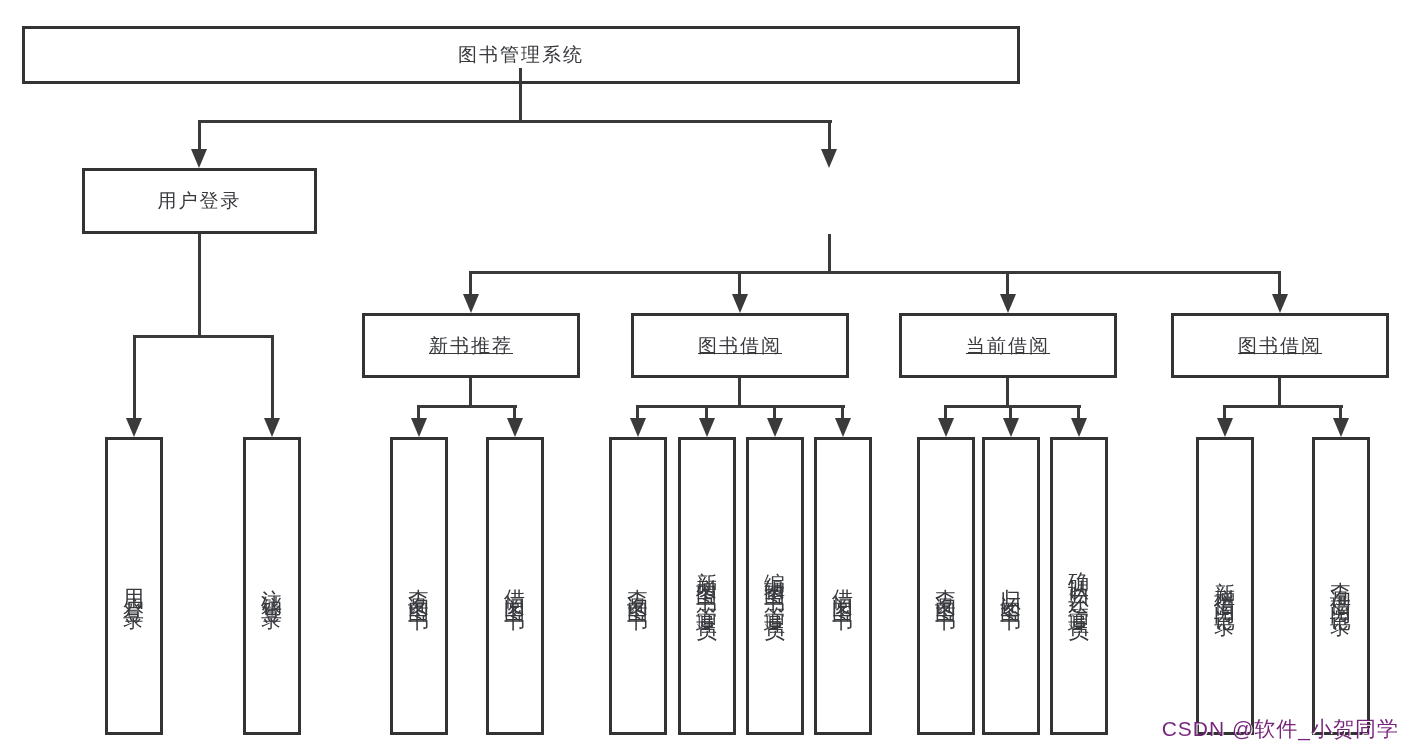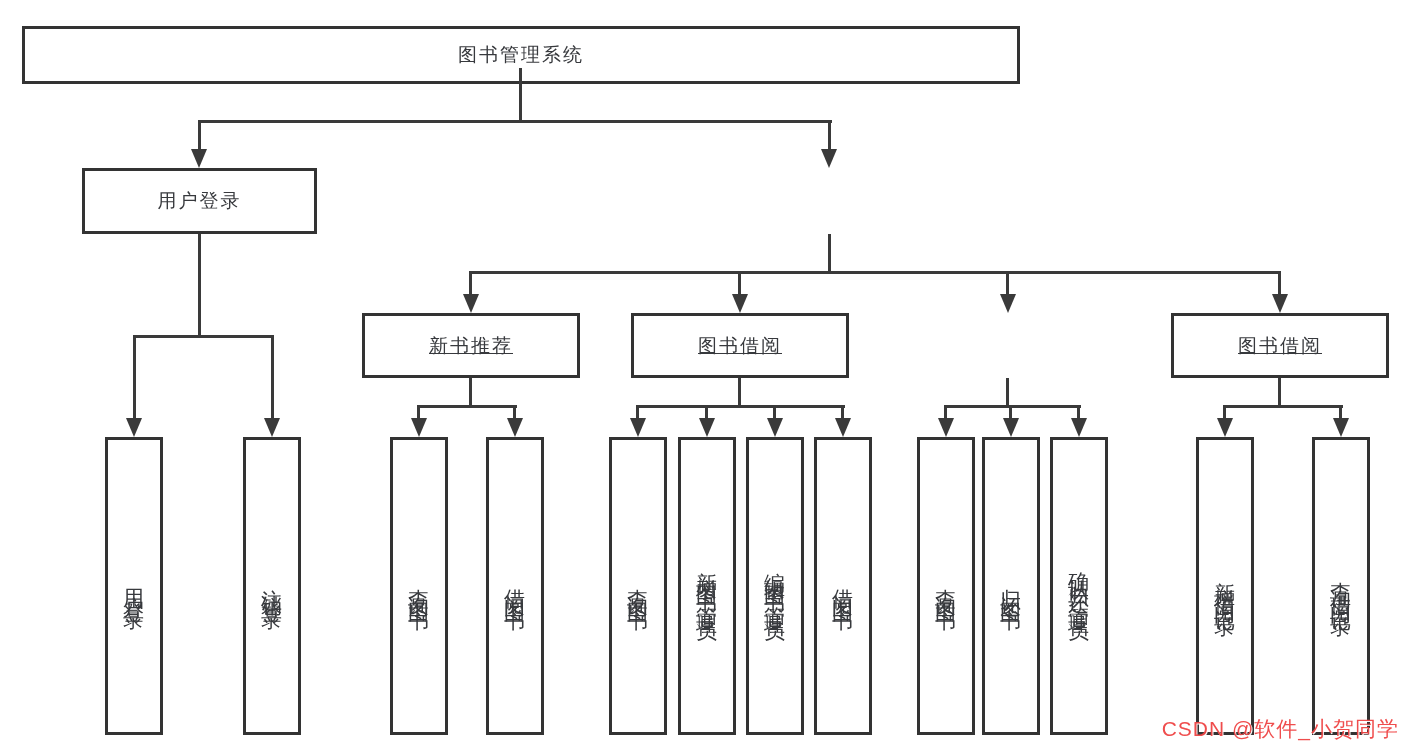--- a/index.html
+++ b/index.html
@@ -36,21 +36,21 @@
   .ar {
     position: absolute; width: 0; height: 0;
     border-left: 8px solid transparent;
     border-right: 8px solid transparent;
     border-top: 19px solid #3a3a3a;
   }
   .watermark {
     position: absolute;
     right: 6px; bottom: 4px;
     font-size: 21px;
-    color: #ef4444;
+    color: #701a75;
     text-shadow: 1px 1px 0 #ffffff;
     letter-spacing: 1px;
     opacity: 0.95;
   }
 </style>
 </head>
 <body>
 
 <div class="canvas">
 
@@ -78,20 +78,21 @@
   <div class="ar" style="left:463px; top:294px;"></div>
   <div class="vl" style="left:738px; top:271px; height:26px;"></div>
   <div class="ar" style="left:732px; top:294px;"></div>
   <div class="vl" style="left:1006px; top:271px; height:26px;"></div>
   <div class="ar" style="left:1000px; top:294px;"></div>
   <div class="vl" style="left:1278px; top:271px; height:26px;"></div>
   <div class="ar" style="left:1272px; top:294px;"></div>
 
   <div class="box lvl3" style="left:362px; top:313px; width:218px; height:65px;">新书推荐</div>
   <div class="box lvl3" style="left:631px; top:313px; width:218px; height:65px;">图书借阅</div>
+  <div class="box lvl3" style="left:899px; top:313px; width:218px; height:65px;">当前借阅</div>
   <div class="box lvl3" style="left:1171px; top:313px; width:218px; height:65px;">图书借阅</div>
 
   <div class="vl" style="left:469px; top:378px; height:30px;"></div>
   <div class="hl" style="left:417px; top:405px; width:100px;"></div>
   <div class="vl" style="left:417px; top:405px; height:15px;"></div>
   <div class="ar" style="left:411px; top:418px;"></div>
   <div class="vl" style="left:513px; top:405px; height:15px;"></div>
   <div class="ar" style="left:507px; top:418px;"></div>
 
   <div class="vl" style="left:738px; top:378px; height:30px;"></div>

